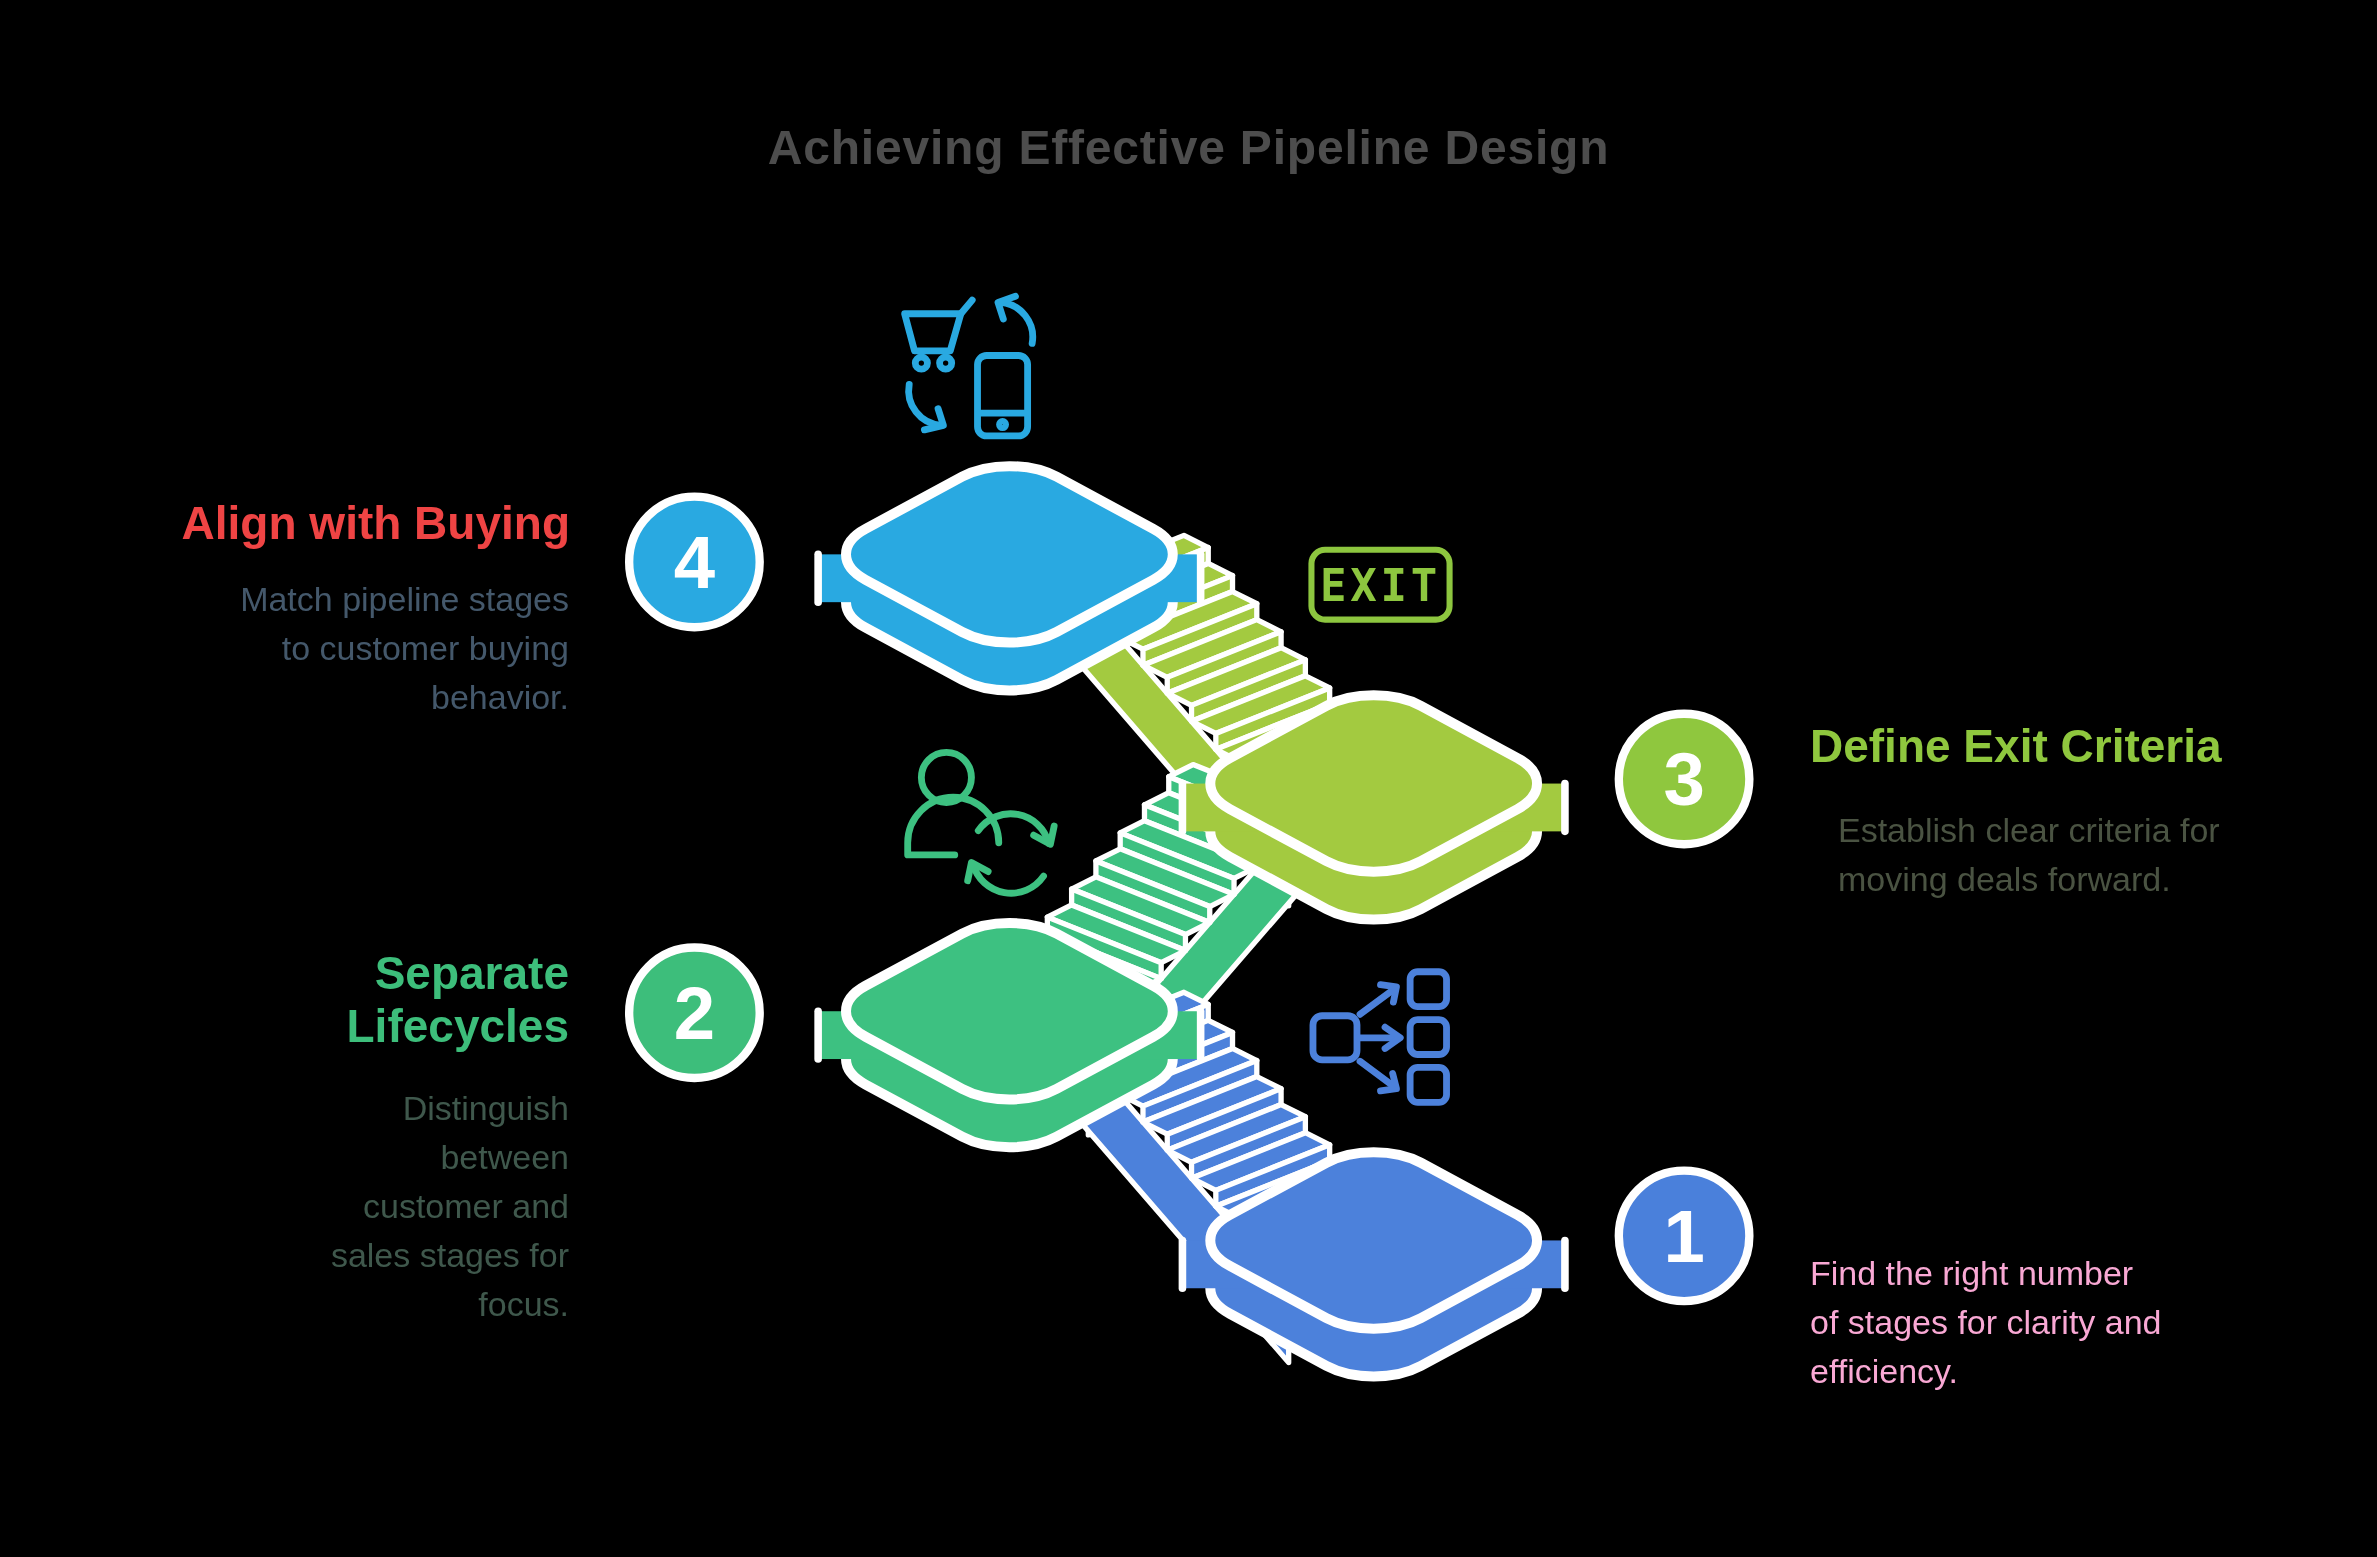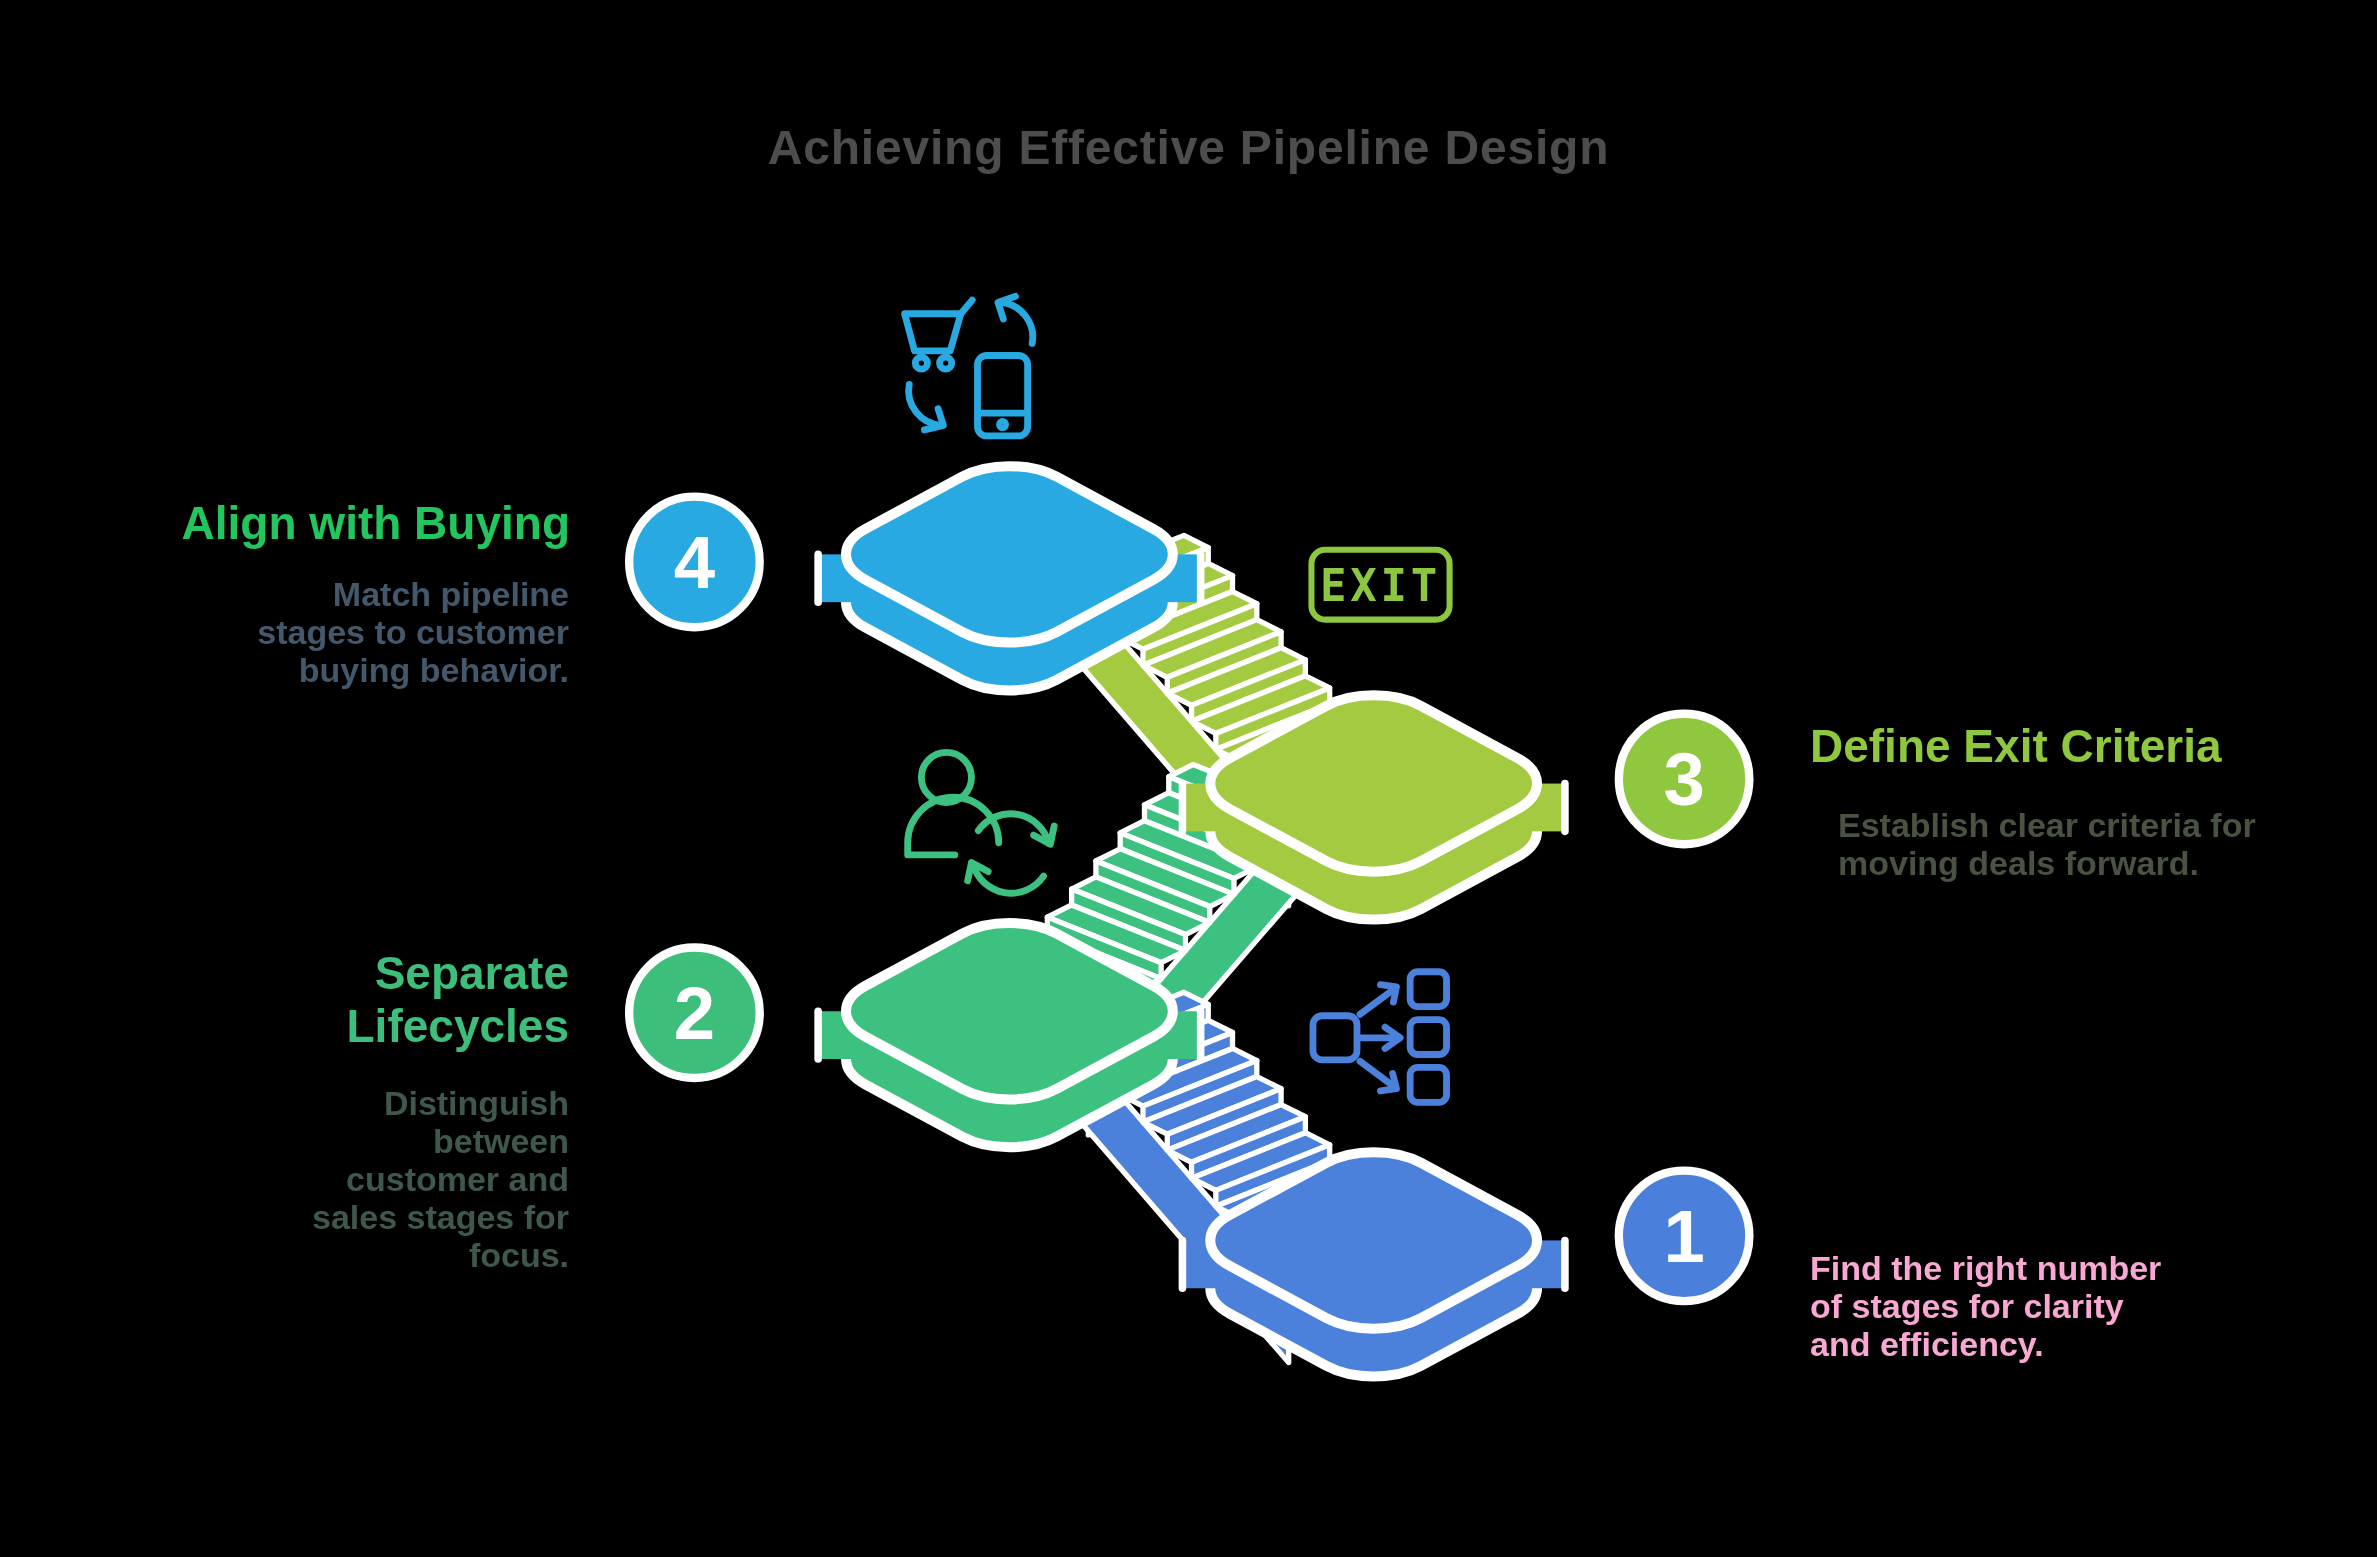--- a/index.html
+++ b/index.html
@@ -6,26 +6,26 @@
   .canvas{
     position:relative;width:2377px;height:1558px;background:#000;overflow:hidden;
     font-family:"Liberation Sans", sans-serif;
   }
   .scene{position:absolute;left:0;top:0;width:2377px;height:1558px;}
   .page-title{
     position:absolute;left:0;top:120px;width:2377px;text-align:center;
     font-size:48px;font-weight:bold;color:#4D4D4D;letter-spacing:0.8px;
   }
   .headline{position:absolute;font-weight:bold;font-size:46px;line-height:53px;}
-  .desc{position:absolute;font-size:34px;line-height:38px;font-weight:700;}
+  .desc{position:absolute;font-size:34px;line-height:49px;font-weight:400;}
   .align-r{text-align:right;}
   .s1-h{color:#4A80DB;} .s1-d{color:#f9a8d4;}
   .s2-h{color:#3DBE7B;} .s2-d{color:#3F584C;}
   .s3-h{color:#8FC73E;} .s3-d{color:#4A5342;margin-left:28px;}
-  .s4-h{color:#22c55e;} .s4-d{color:#44586B;}
+  .s4-h{color:#ef4444;} .s4-d{color:#44586B;}
   text{font-family:"Liberation Sans", sans-serif;}
   .exit-text{font-family:"DejaVu Sans Mono", monospace;font-weight:bold;letter-spacing:5px;}
   .num{font-weight:bold;}
 </style>
 </head>
 <body>
 
 <div class="canvas">
 
   <svg class="scene" viewBox="0 0 3132 2052" xmlns="http://www.w3.org/2000/svg">

